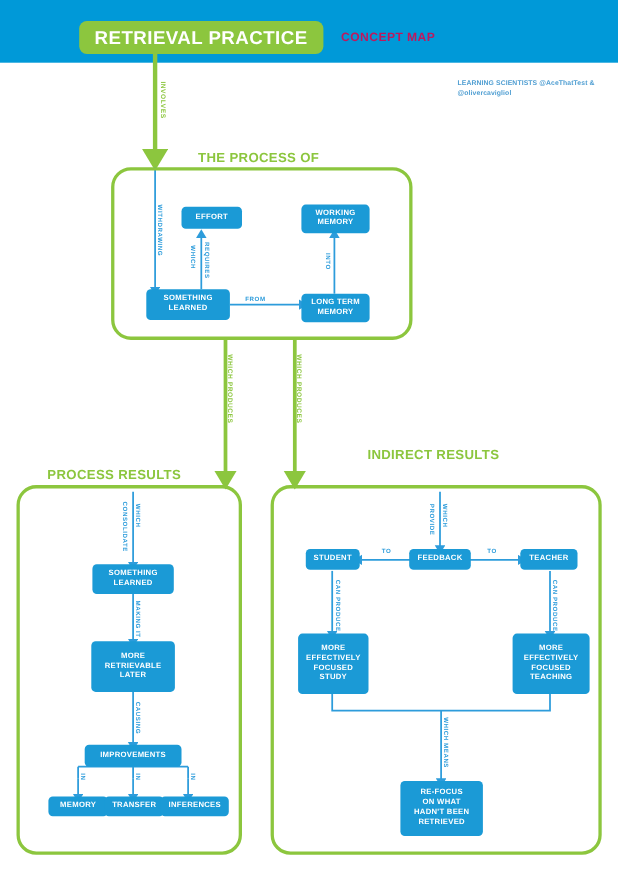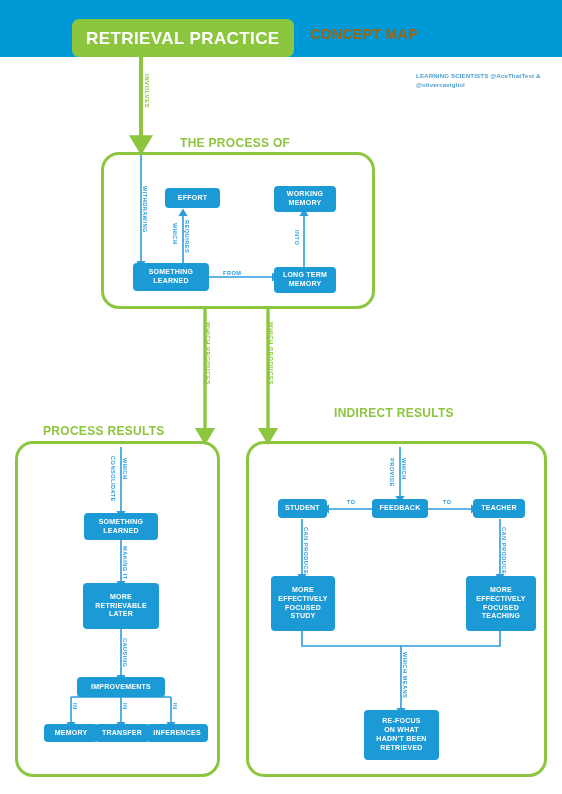--- a/index.html
+++ b/index.html
@@ -18,43 +18,43 @@
   
   #header-bar {
     position: absolute;
     left: 0; top: 0;
     width: 562px; height: 57px;
     background: #0099d8;
   }
   #title-badge {
     position: absolute;
     left: 72px; top: 19px;
-    height: 38px;
+    height: 30px;
     padding: 0 14px;
     background: #8cc63e;
     border-radius: 7px;
     display: flex;
     align-items: center;
     box-sizing: border-box;
   }
   #title-badge span {
     color: #ffffff;
     font-size: 17px;
     font-weight: bold;
     letter-spacing: 0.4px;
     line-height: 1;
   }
   #header-subtitle {
     position: absolute;
     left: 310px; top: 19px;
     height: 29px;
     display: flex;
     align-items: center;
-    color: #a16207;
-    font-size: 14px;
+    color: #be185d;
+    font-size: 11px;
     font-weight: bold;
     letter-spacing: 0.4px;
   }
   #credits {
     position: absolute;
     left: 416px; top: 71px;
     width: 146px;
     color: #4f9ed2;
     font-size: 6.2px;
     font-weight: bold;

